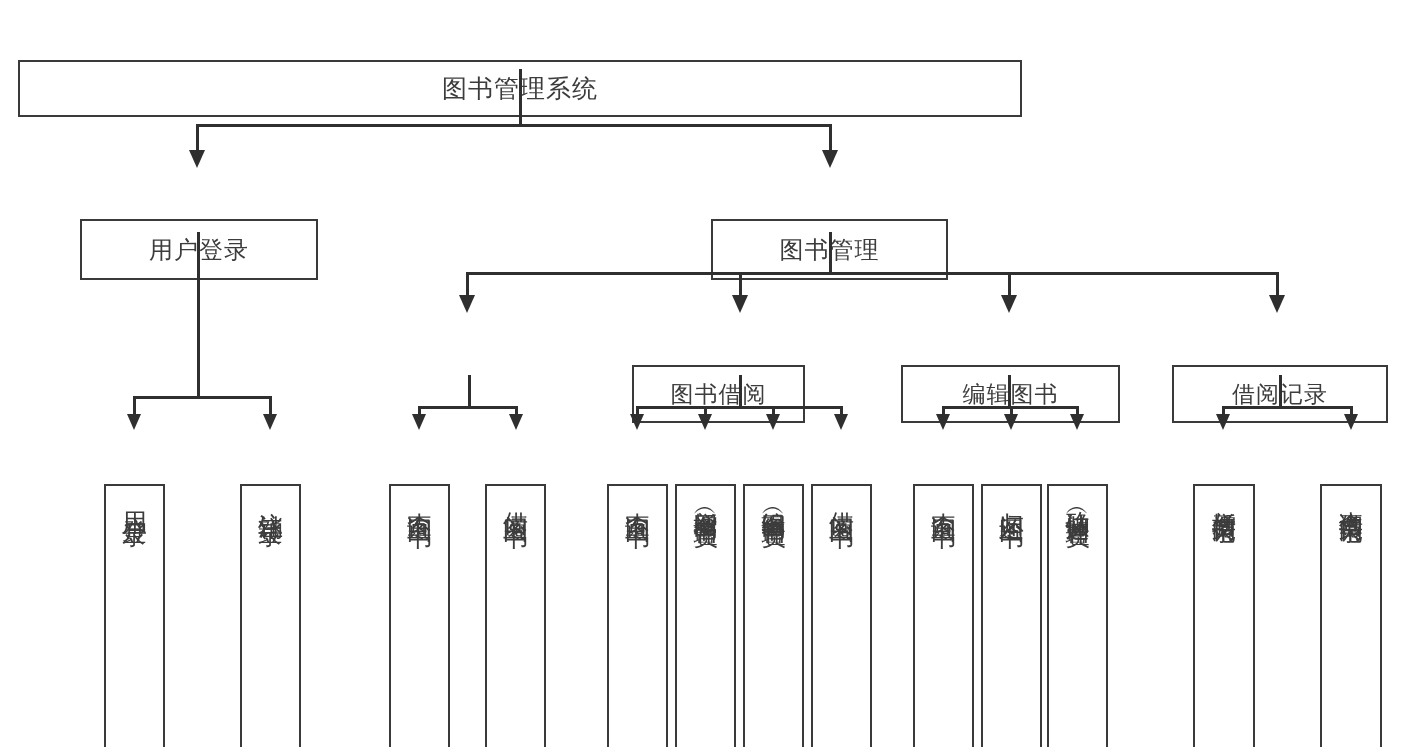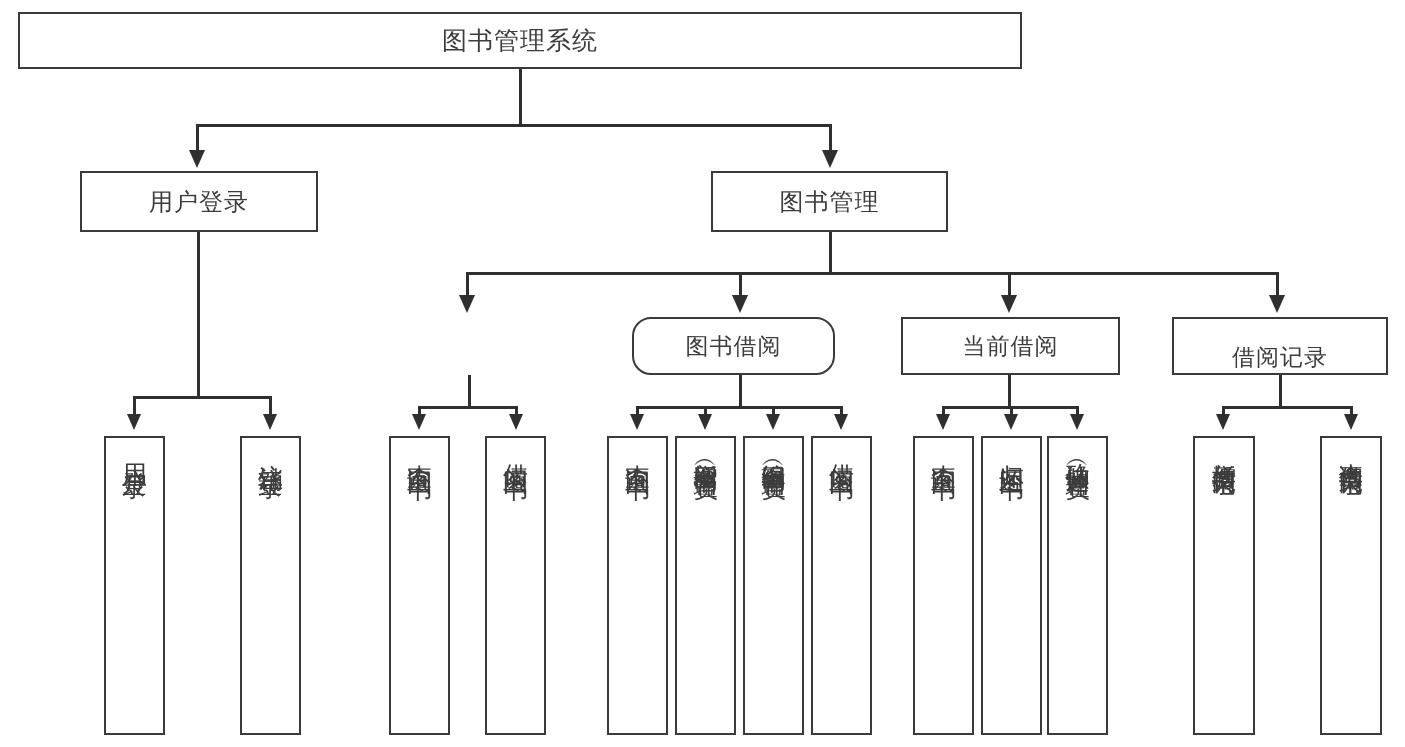--- a/index.html
+++ b/index.html
@@ -16,20 +16,21 @@
   }
   
   .node{
     position:absolute;
     box-sizing:border-box;
     background:#ffffff;
     border:2px solid #3a3a3a;
     display:flex;
     align-items:center;
     justify-content:center;
+    margin-top:48px;
   }
   .node .lbl{
     color:#3c3c3c;
     letter-spacing:1px;
     white-space:nowrap;
   }
   .node.root .lbl{font-size:25px;}
   .node.lvl2 .lbl{font-size:24px;}
   .node.lvl3 .lbl{font-size:23px;}
 
@@ -113,27 +114,27 @@
   <div class="ln h" style="left:466px;top:272px;width:812px;"></div>
   <div class="ln v" style="left:466px;top:272px;height:25px;"></div>
   <div class="ln v" style="left:739px;top:272px;height:25px;"></div>
   <div class="ln v" style="left:1008px;top:272px;height:25px;"></div>
   <div class="ln v" style="left:1276px;top:272px;height:25px;"></div>
   <div class="arrow" style="left:459px;top:295px;"></div>
   <div class="arrow" style="left:732px;top:295px;"></div>
   <div class="arrow" style="left:1001px;top:295px;"></div>
   <div class="arrow" style="left:1269px;top:295px;"></div>
 
-  <div class="node lvl3" style="left:632px;top:317px;width:203px;height:58px;border-radius:19px;">
+  <div class="node lvl3" style="left:632px;top:317px;width:173px;height:58px;">
     <span class="lbl">图书借阅</span>
   </div>
   <div class="node lvl3" style="left:901px;top:317px;width:219px;height:58px;">
-    <span class="lbl">当前借阅</span>
-  </div>
-  <div class="node lvl3" style="left:1172px;top:317px;width:216px;height:58px;align-items:flex-end;">
+    <span class="lbl">编辑图书</span>
+  </div>
+  <div class="node lvl3" style="left:1172px;top:317px;width:216px;height:58px;">
     <span class="lbl">借阅记录</span>
   </div>
 
   <div class="ln v" style="left:468px;top:375px;height:31px;"></div>
   <div class="ln h" style="left:418px;top:406px;width:100px;"></div>
   <div class="ln v" style="left:418px;top:406px;height:10px;"></div>
   <div class="ln v" style="left:515px;top:406px;height:10px;"></div>
   <div class="arrow sm" style="left:412px;top:414px;"></div>
   <div class="arrow sm" style="left:509px;top:414px;"></div>
 

